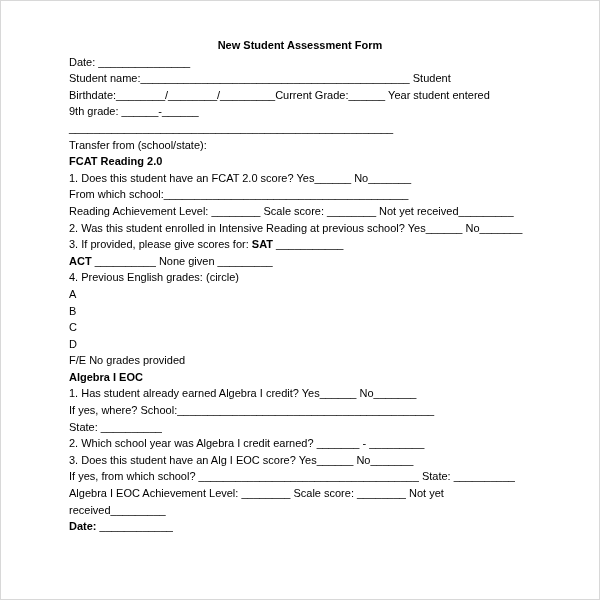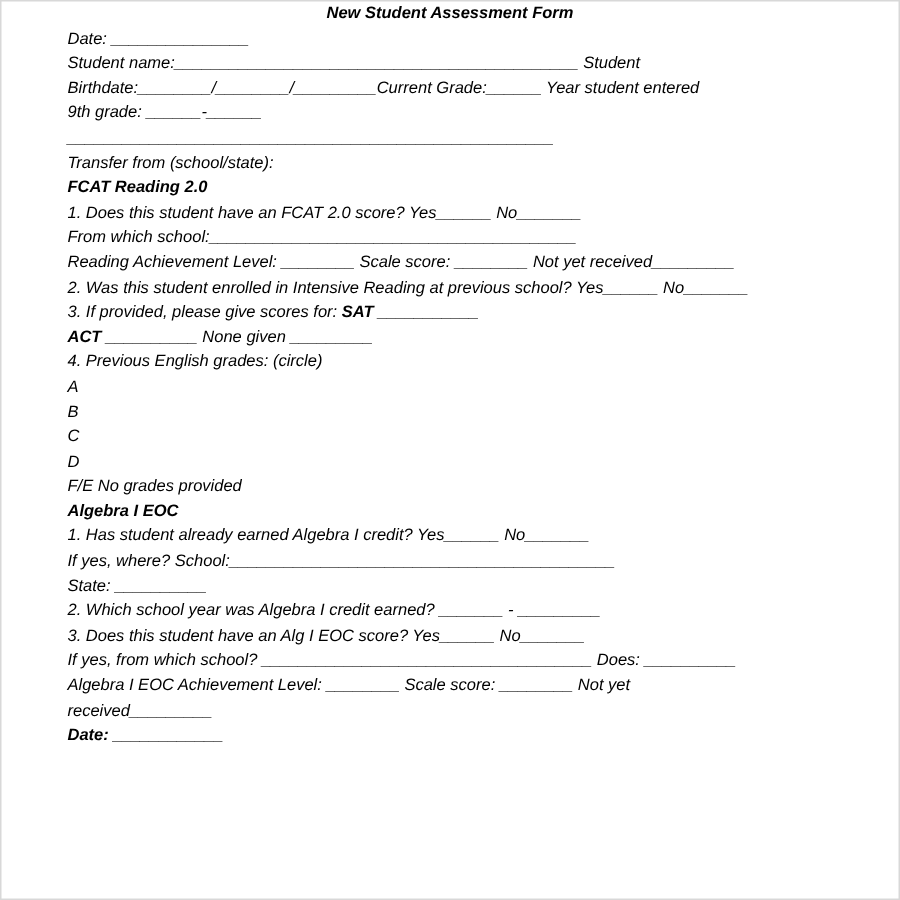--- a/index.html
+++ b/index.html
@@ -5,26 +5,26 @@
   html,body{margin:0;padding:0;background:#ffffff;}
   .page{
     position:relative;
     width:600px;height:600px;
     box-sizing:border-box;
     background:#ffffff;
     border:1px solid #d8d8d8;
     font-family:"Liberation Sans","DejaVu Sans",sans-serif;
     font-size:11px;
     color:#000000;
+    padding-top:36px;
     overflow:hidden;
-    font-style:italic;
   }
   .line{
     line-height:16.6px;
-    margin-left:44px;
+    margin-left:68px;
     white-space:pre;
   }
   .title{
     margin-left:0;
     text-align:center;
     font-weight:bold;
   }
   .b{font-weight:bold;}
 </style>
 </head>
@@ -54,19 +54,19 @@
   <div class="line">C</div>
   <div class="line">D</div>
   <div class="line">F/E No grades provided</div>
 
   <div class="line b">Algebra I EOC</div>
   <div class="line">1. Has student already earned Algebra I credit? Yes______ No_______</div>
   <div class="line">If yes, where? School:__________________________________________</div>
   <div class="line">State: __________</div>
   <div class="line">2. Which school year was Algebra I credit earned? _______ - _________</div>
   <div class="line">3. Does this student have an Alg I EOC score? Yes______ No_______</div>
-  <div class="line">If yes, from which school? ____________________________________ Does: __________</div>
+  <div class="line">If yes, from which school? ____________________________________ State: __________</div>
   <div class="line">Algebra I EOC Achievement Level: ________ Scale score: ________ Not yet</div>
   <div class="line">received_________</div>
 
   <div class="line"><span class="b">Date: </span><span>____________</span></div>
 
 </div>
 
 </body></html>

